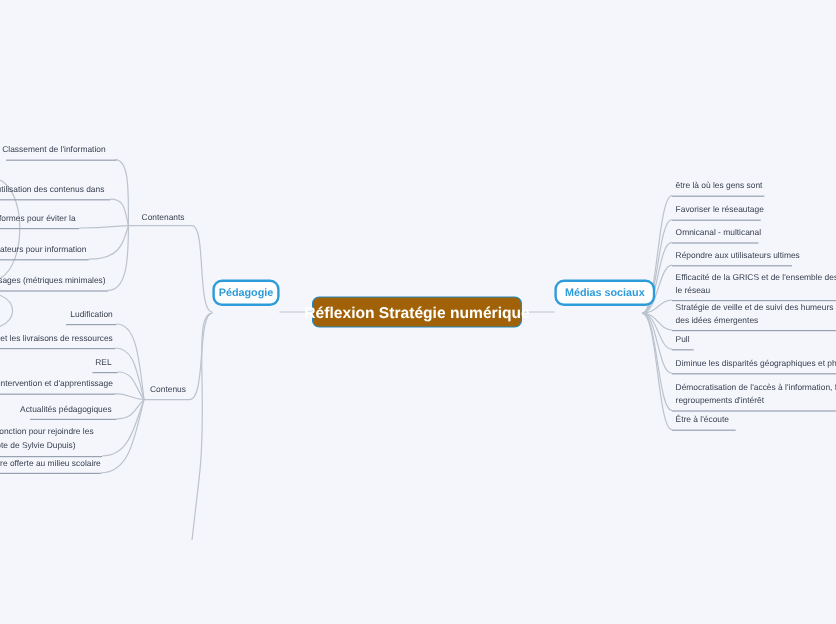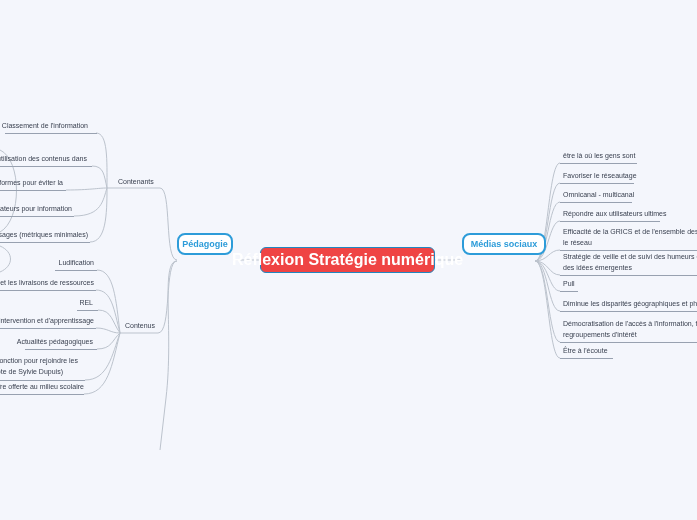--- a/index.html
+++ b/index.html
@@ -6,24 +6,24 @@
   .canvas{
     position:relative;
     width:697px;height:520px;
     background:#f4f6fc;
     overflow:hidden;
     font-family:"Liberation Sans","DejaVu Sans",sans-serif;
   }
   svg.wires{position:absolute;left:0;top:0;pointer-events:none;}
   .root-node{
     position:absolute;left:260px;top:247px;width:175px;height:26px;
-    background:#ef4444;border:1px solid #2187c0;border-radius:6px;
+    background:#a16207;border:1px solid #2187c0;border-radius:6px;
     box-sizing:border-box;
     display:flex;align-items:center;justify-content:center;
-    color:#ffffff;font-size:16px;font-weight:bold;white-space:nowrap;
+    color:#ffffff;font-size:13px;font-weight:bold;white-space:nowrap;
     cursor:pointer;
   }
   .side-node{
     position:absolute;top:233px;height:22px;
     background:#ffffff;border:2px solid #2d9cd9;border-radius:8px;
     box-sizing:border-box;
     display:flex;align-items:center;justify-content:center;
     color:#2d9cd9;font-size:9px;font-weight:bold;white-space:nowrap;
     cursor:pointer;
   }

